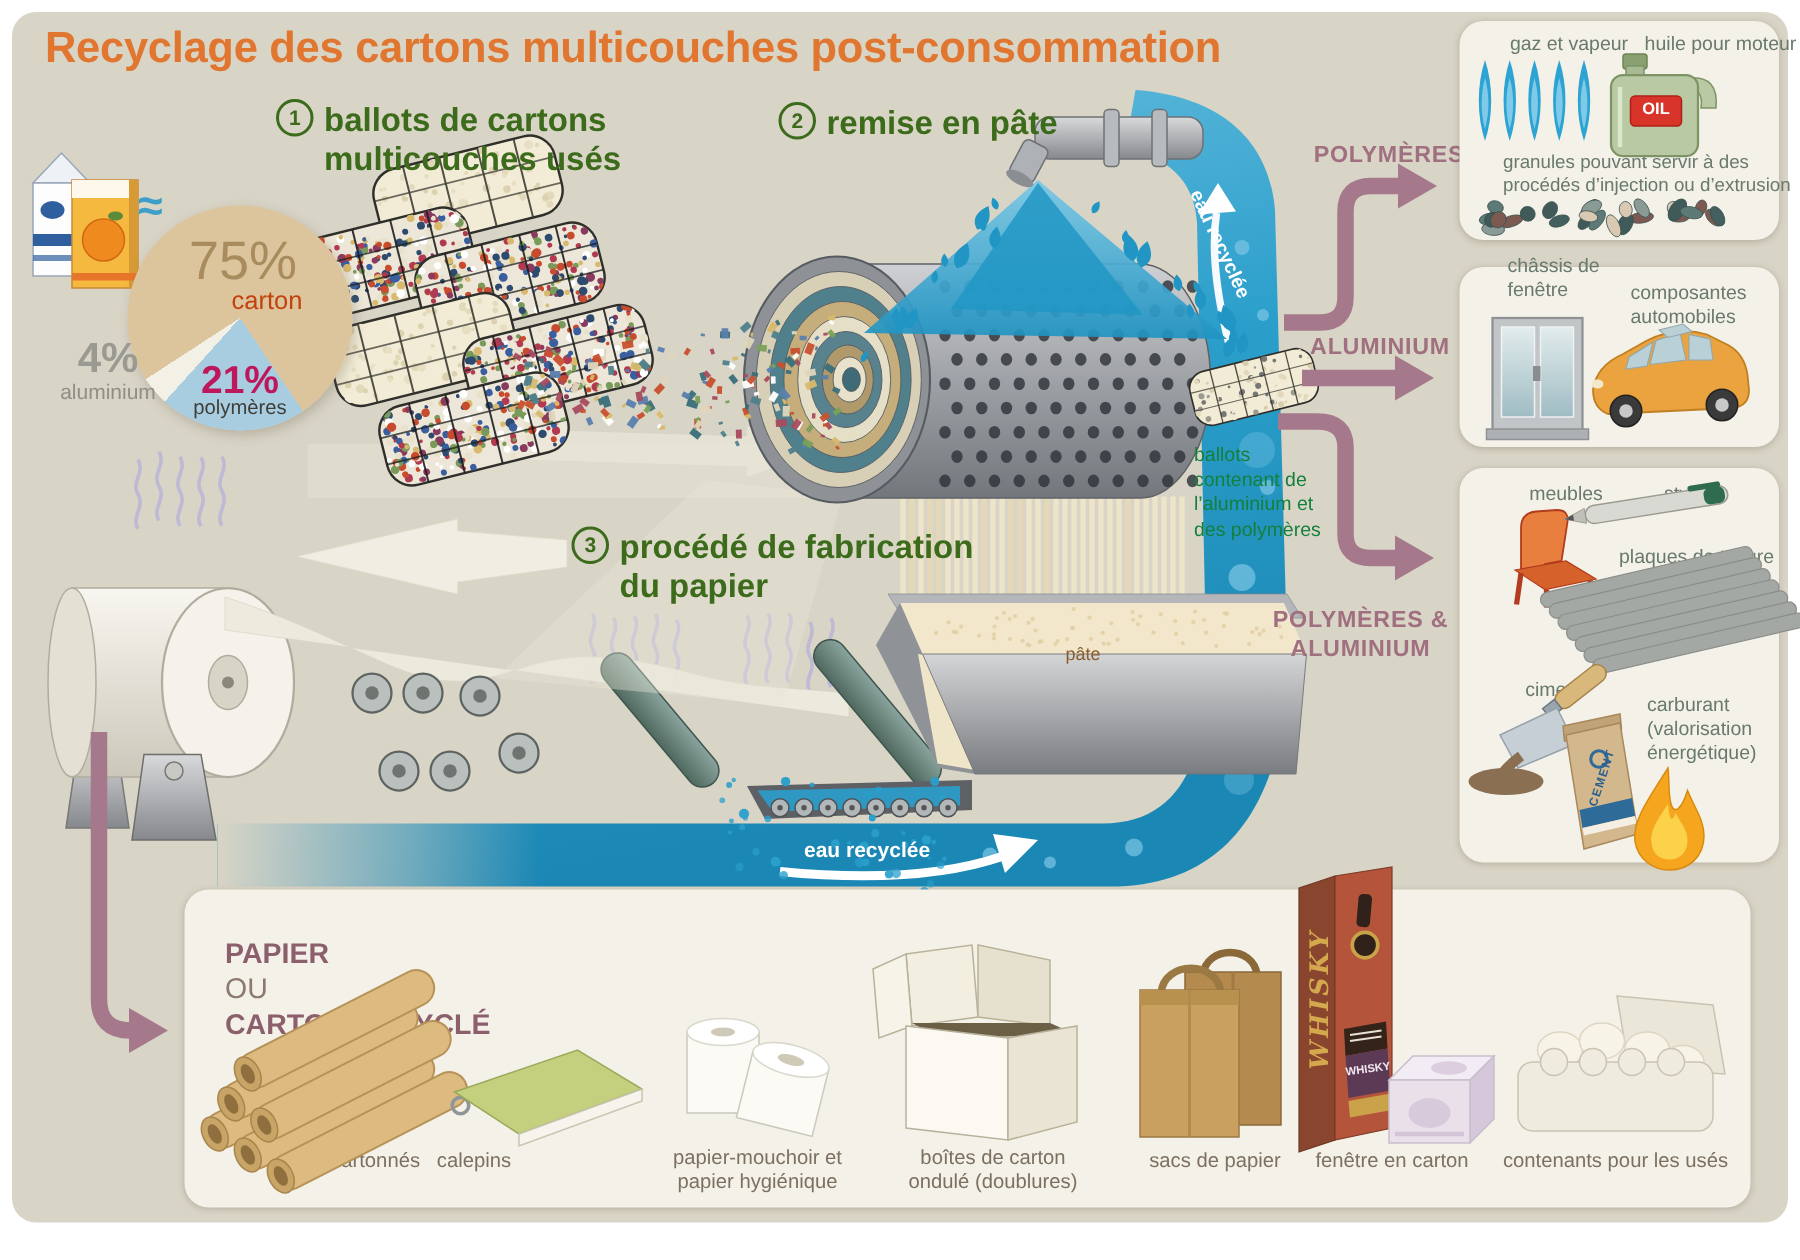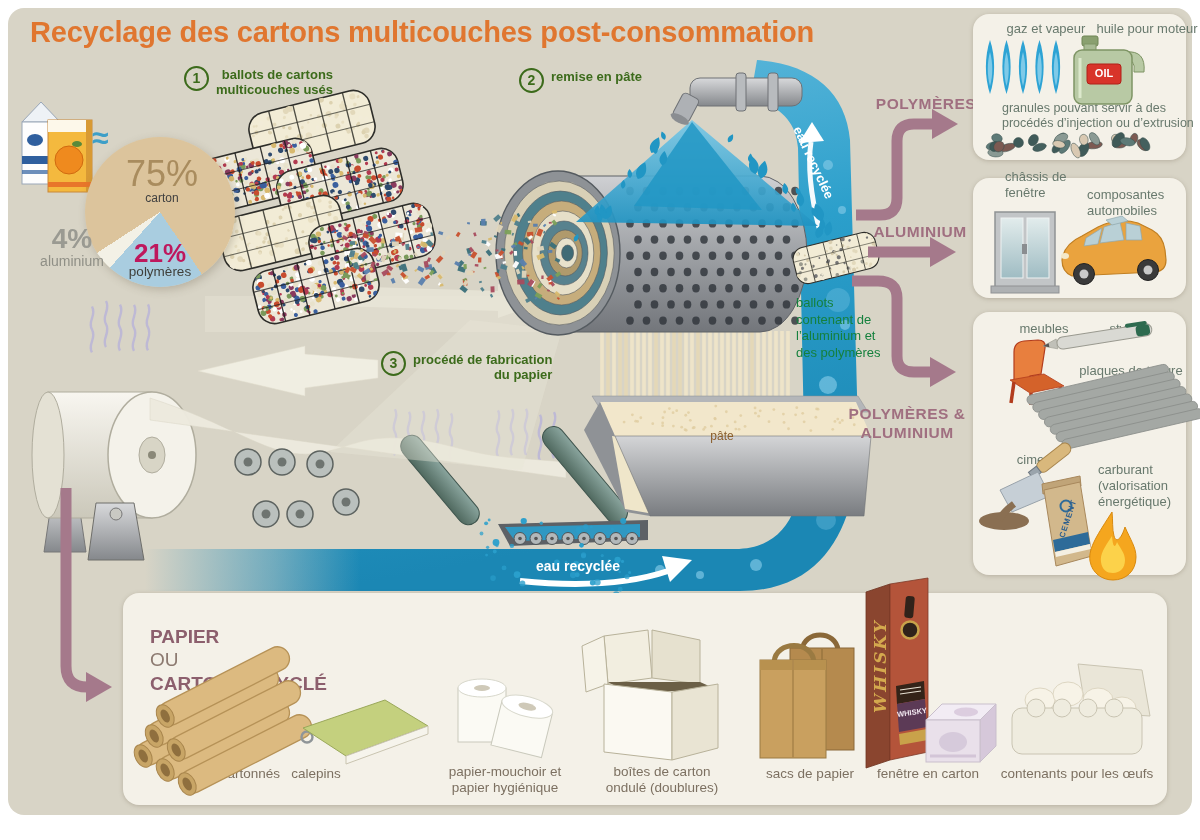--- a/index.html
+++ b/index.html
@@ -6,21 +6,21 @@
   #canvas{position:relative;width:1200px;height:840px;background:#ffffff;overflow:hidden;
           font-family:"Liberation Sans",sans-serif;}
   .bg{position:absolute;left:8px;top:8px;width:1184px;height:807px;background:#d8d4c6;border-radius:16px;}
   svg.scene{position:absolute;left:0;top:0;width:1200px;height:840px;pointer-events:none;}
   .lbl{position:absolute;white-space:pre-line;line-height:1.22;}
   .panel{position:absolute;background:#f4f1e8;border-radius:16px;box-shadow:0 1px 4px rgba(120,110,90,.35);}
   .title{position:absolute;left:30px;top:16px;font-size:29px;font-weight:bold;color:#e0762f;letter-spacing:-0.2px;}
   .step{position:absolute;display:flex;gap:7px;align-items:flex-start;}
   .stepnum{flex:0 0 auto;width:21px;height:21px;border:2.5px solid #3c6b1b;border-radius:50%;color:#3c6b1b;
            font-weight:bold;font-size:14px;line-height:21px;text-align:center;}
-  .steptext{font-weight:bold;color:#3c6b1b;font-size:13px;white-space:pre-line;line-height:1.18;margin-top:1px;text-align:right;}
+  .steptext{font-weight:bold;color:#3c6b1b;font-size:22px;white-space:pre-line;line-height:1.18;margin-top:1px;}
   .pie{position:absolute;left:85px;top:137px;width:150px;height:150px;border-radius:50%;
        background:conic-gradient(from 0deg,#dcc49c 0deg 146deg,#a9cde0 146deg 222deg,#f3f1e6 222deg 237deg,#dcc49c 237deg 360deg);
        box-shadow:2px 3px 8px rgba(110,100,80,.3);}
   .mauve{color:#a06f80;font-weight:bold;font-size:15.5px;letter-spacing:.5px;text-align:center;}
   .pitem{color:#68796d;font-size:13px;margin-left:20px;}
   .bitem{color:#7c7061;font-size:13.5px;text-align:center;}
   .ov{position:absolute;white-space:pre-line;}
   .center{text-align:center;}
 </style>
 </head>
@@ -1857,21 +1857,21 @@
   <div class="step" style="left:381px;top:351px">
     <span class="stepnum">3</span>
     <span class="steptext">procédé de fabrication
 du papier</span>
   </div>
 
   <div class="lbl" style="left:92px;top:120px;font-size:30px;font-weight:bold;color:#3d9fc8">≈</div>
 
   <div class="pie"></div>
   <div class="lbl center" style="left:116px;top:152px;width:92px;font-size:36px;font-weight:normal;color:#a98c5e">75%</div>
-  <div class="lbl center" style="left:116px;top:191px;width:92px;font-size:12px;color:#404040">carton</div>
+  <div class="lbl center" style="left:132px;top:191px;width:92px;font-size:17px;color:#c2410c">carton</div>
   <div class="lbl center" style="left:122px;top:238px;width:76px;font-size:26px;font-weight:bold;color:#be185d">21%</div>
   <div class="lbl center" style="left:114px;top:264px;width:92px;font-size:13.5px;color:#3f3f3a">polymères</div>
   <div class="lbl center" style="left:40px;top:222px;width:64px;font-size:28px;font-weight:bold;color:#9a9a92">4%</div>
   <div class="lbl center" style="left:26px;top:253px;width:92px;font-size:14px;color:#8f8f86">aluminium</div>
 
   <div class="lbl" style="left:804px;top:124px;width:95px;font-size:13px;font-weight:bold;color:#fff;transform:rotate(65deg);transform-origin:left top">eau recyclée</div>
   <div class="lbl" style="left:536px;top:558px;font-size:14px;font-weight:bold;color:#fff" ind="">eau recyclée</div>
   <div class="lbl center" style="left:690px;top:429px;width:64px;font-size:12px;color:#8a5e2c">pâte</div>
   <div class="lbl" style="left:796px;top:295px;font-size:13px;color:#15803d;line-height:1.28">ballots
 contenant de
@@ -1910,21 +1910,21 @@
     <span style="font-weight:bold">CARTON RECYCLÉ</span>
   </div>
   <div class="lbl bitem" style="left:147px;top:766px;width:170px">cores cartonnés</div>
   <div class="lbl bitem" style="left:256px;top:766px;width:120px">calepins</div>
   <div class="lbl bitem" style="left:415px;top:764px;width:180px">papier-mouchoir et
 papier hygiénique</div>
   <div class="lbl bitem" style="left:572px;top:764px;width:180px">boîtes de carton
 ondulé (doublures)</div>
   <div class="lbl bitem" style="left:740px;top:766px;width:140px">sacs de papier</div>
   <div class="lbl bitem" style="left:853px;top:766px;width:150px">fenêtre en carton</div>
-  <div class="lbl bitem" style="left:982px;top:766px;width:190px">contenants pour les œufs</div>
+  <div class="lbl bitem" style="left:982px;top:766px;width:190px">contenants pour les usés</div>
 
   <svg class="scene" id="scene-front" viewBox="0 0 1200 840">
     <g stroke="#a5798b" stroke-width="11" fill="none" stroke-linejoin="round">
       <path d="M856,215 L880,215 Q897,215 897,198 L897,141 Q897,124 914,124 L934,124"></path>
       <path d="M868,252 L932,252"></path>
       <path d="M852,281 L878,281 Q897,281 897,298 L897,356 Q897,372 914,372 L934,372"></path>
       <path d="M66,488 L66,666 Q66,687 87,687 L90,687"></path>
     </g>
     <g fill="#a5798b">
       <polygon points="958,124 932,109 932,139"></polygon>

